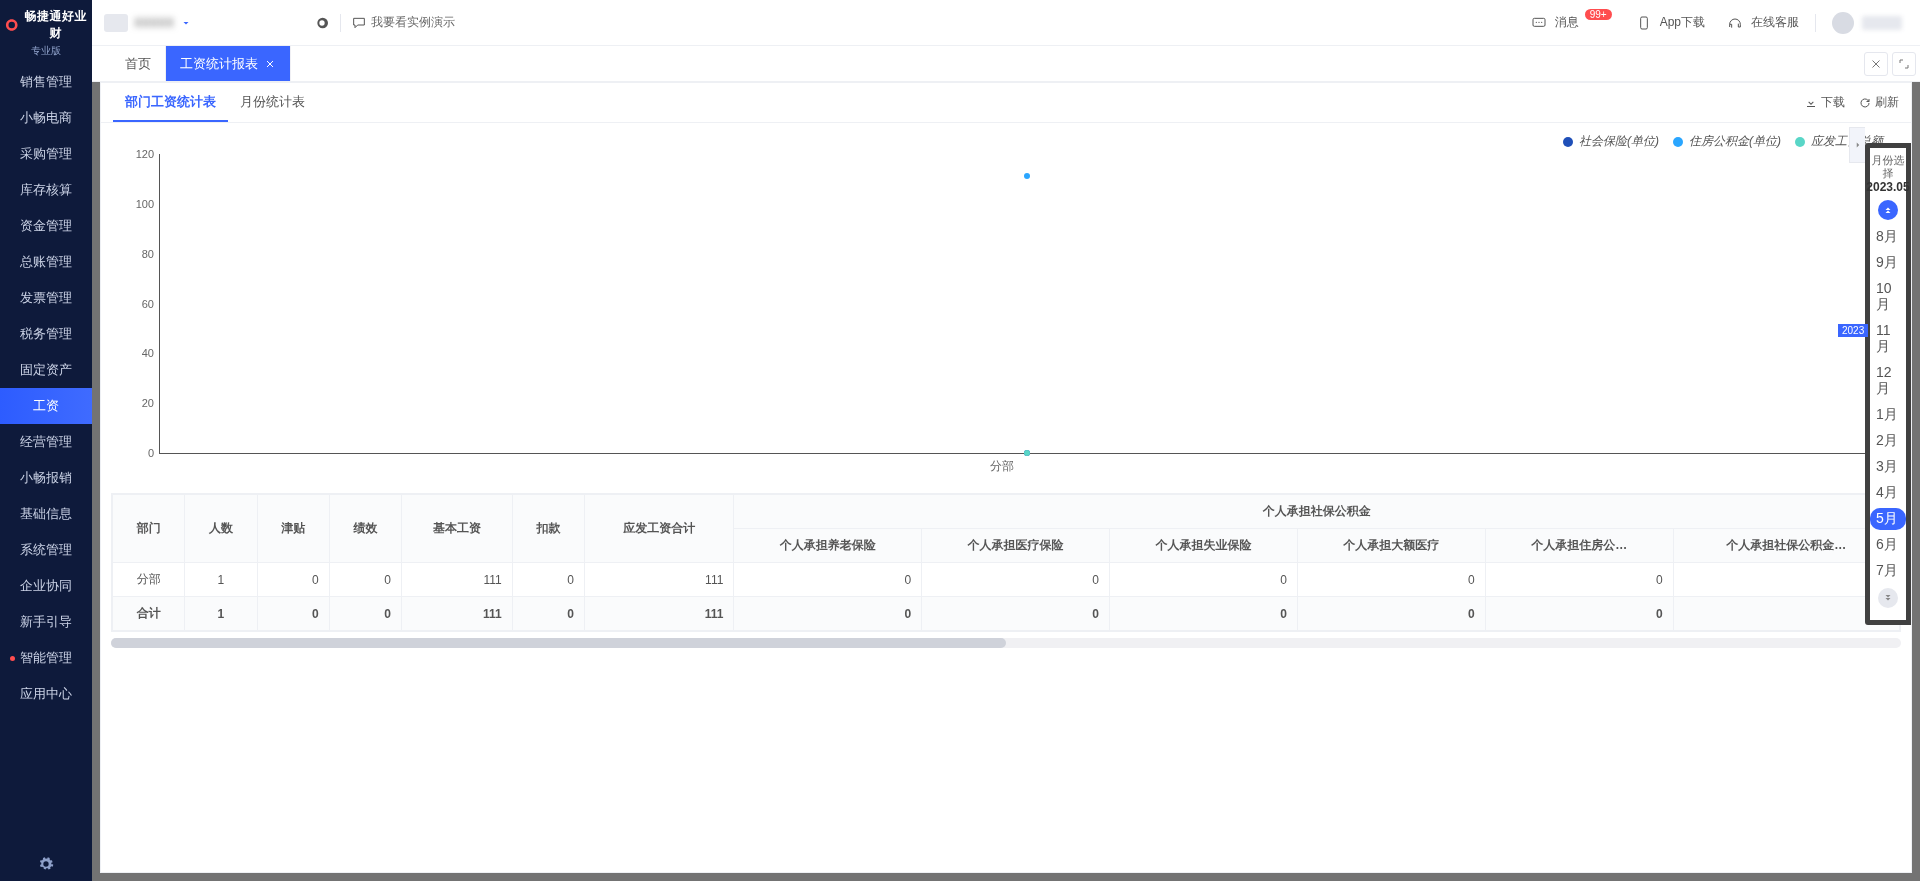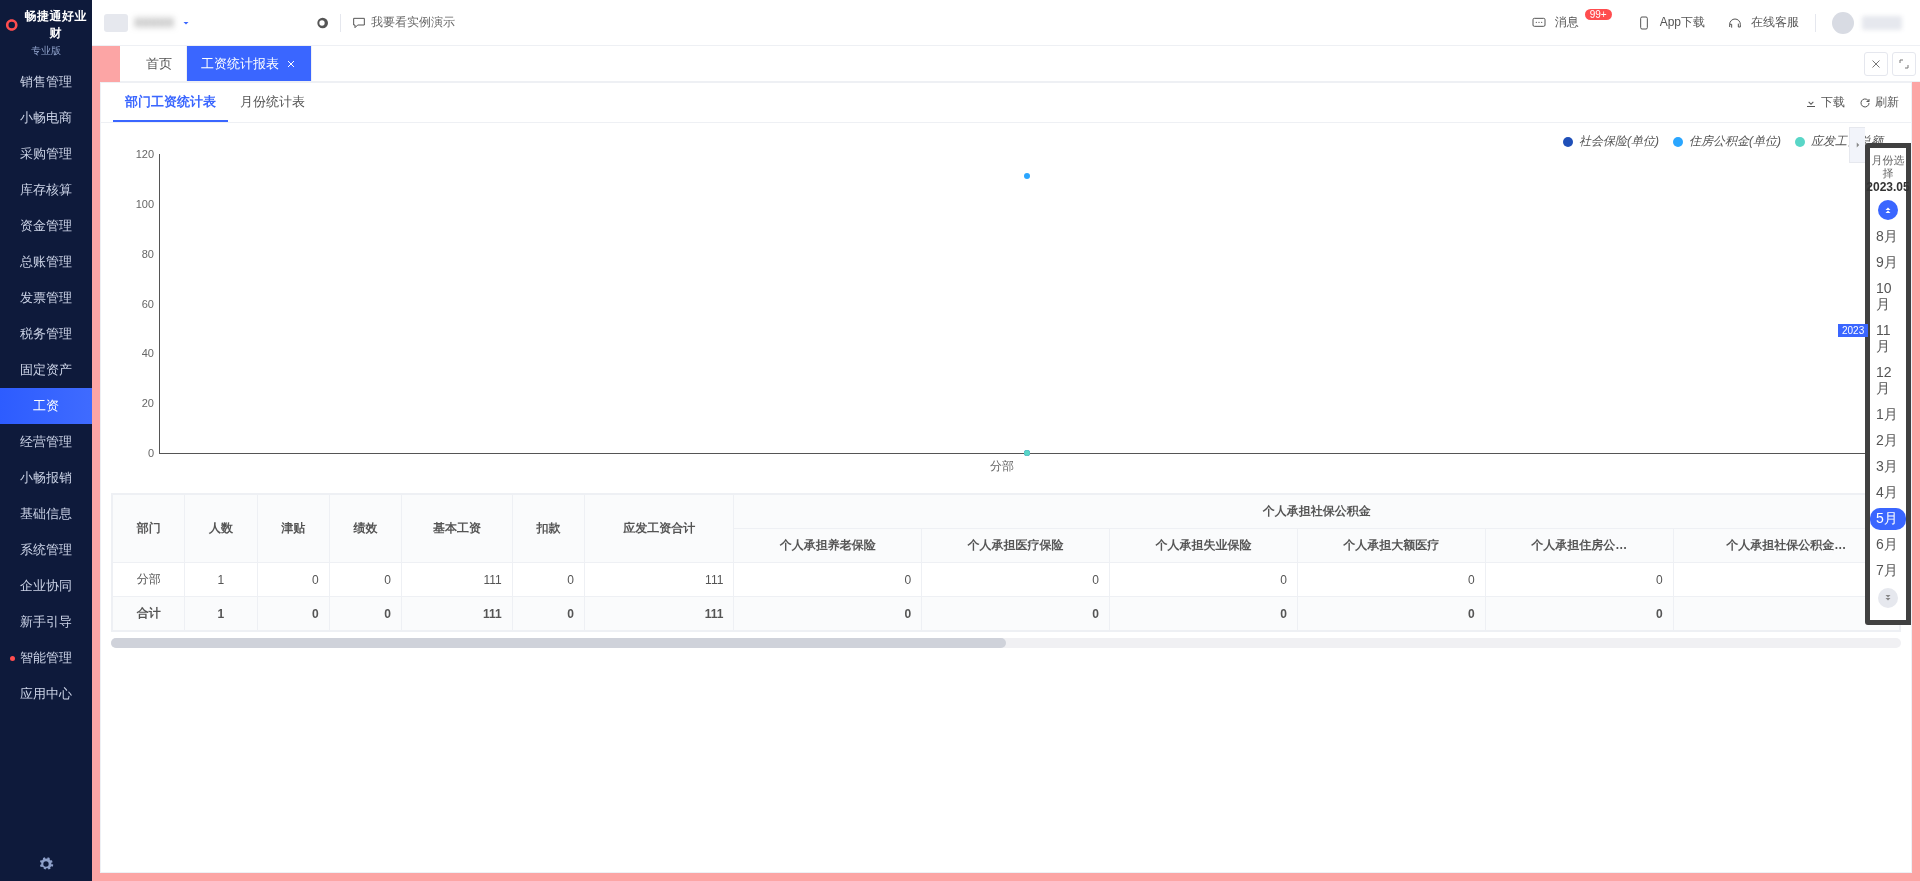--- a/index.html
+++ b/index.html
@@ -14,38 +14,38 @@
 .brand-name { color: #fff; font-size: 12px; font-weight: 600; letter-spacing: .5px; }
 .brand-sub { font-size: 10px; color: #8ea0c9; margin-top: 2px; }
 .nav { flex: 1; overflow: auto; }
 .nav-item { height: 36px; display: flex; align-items: center; justify-content: center; font-size: 13px; color: #cbd3e6; cursor: pointer; position: relative; }
 .nav-item.active { background: linear-gradient(90deg,#2d5cff,#3f6bff); color: #fff; }
 .nav-item .red-dot { position: absolute; left: 10px; width: 5px; height: 5px; border-radius: 50%; background: #ff4d4f; }
 .sidebar-footer { height: 34px; display: flex; align-items: center; justify-content: center; }
 .gear { width: 16px; height: 16px; color: #8ea0c9; }
 
 
-.main { flex: 1; display: flex; flex-direction: column; background: #fca5a5; position: relative; }
+.main { flex: 1; display: flex; flex-direction: column; background: #737373; position: relative; }
 
 
 .topbar { height: 46px; background: #fff; border-bottom: 1px solid #eef0f4; display: flex; align-items: center; padding: 0 12px; gap: 10px; }
 .company-box { display: flex; align-items: center; gap: 6px; min-width: 200px; }
 .company-logo { width: 24px; height: 18px; background: #e6e8ee; border-radius: 3px; }
 .company-name { color: #555; filter: blur(3px); }
 .chev { width: 12px; height: 12px; color: #3a66ff; }
 .tb-ico { width: 16px; height: 16px; color: #555; }
 .demo-link { font-size: 12px; color: #666; display: flex; align-items: center; gap: 4px; }
 .tb-spacer { flex: 1; }
 .tb-item { display: flex; align-items: center; gap: 8px; color: #555; font-size: 12px; cursor: pointer; padding: 0 6px; }
 .badge { background: #ff4d4f; color: #fff; font-size: 10px; padding: 0 5px; border-radius: 8px; position: relative; top: -8px; left: -2px; }
 .avatar { width: 22px; height: 22px; border-radius: 50%; background: #d8dbe3; }
 .user-name { width: 40px; height: 14px; background: #e6e8ee; border-radius: 2px; filter: blur(2px);}
 
 
-.tabstrip { height: 36px; background: #fff; border-bottom: 1px solid #eef0f4; display: flex; align-items: stretch; padding-left: 12px; position: relative; margin-left: 28px;}
+.tabstrip { height: 36px; background: #fff; border-bottom: 1px solid #eef0f4; display: flex; align-items: stretch; padding-left: 19px; position: relative;}
 .tab { display: flex; align-items: center; padding: 0 14px; font-size: 13px; color: #555; cursor: pointer; border-right: 1px solid #f0f0f4;}
 .tab.active { background: #3a66ff; color: #fff; }
 .tab .x { margin-left: 6px; width: 12px; height: 12px; }
 .tabstrip-right { position: absolute; right: 4px; top: 0; bottom: 0; display: flex; align-items: center; gap: 4px; }
 .ts-btn { width: 24px; height: 24px; display: flex; align-items: center; justify-content: center; border: 1px solid #e5e7ee; border-radius: 3px; color: #777; cursor: pointer;}
 
 
 .content { flex: 1; margin: 0 8px 8px; background: #fff; border: 1px solid #eef0f4; display: flex; flex-direction: column; position: relative; overflow: hidden;}
 
 

